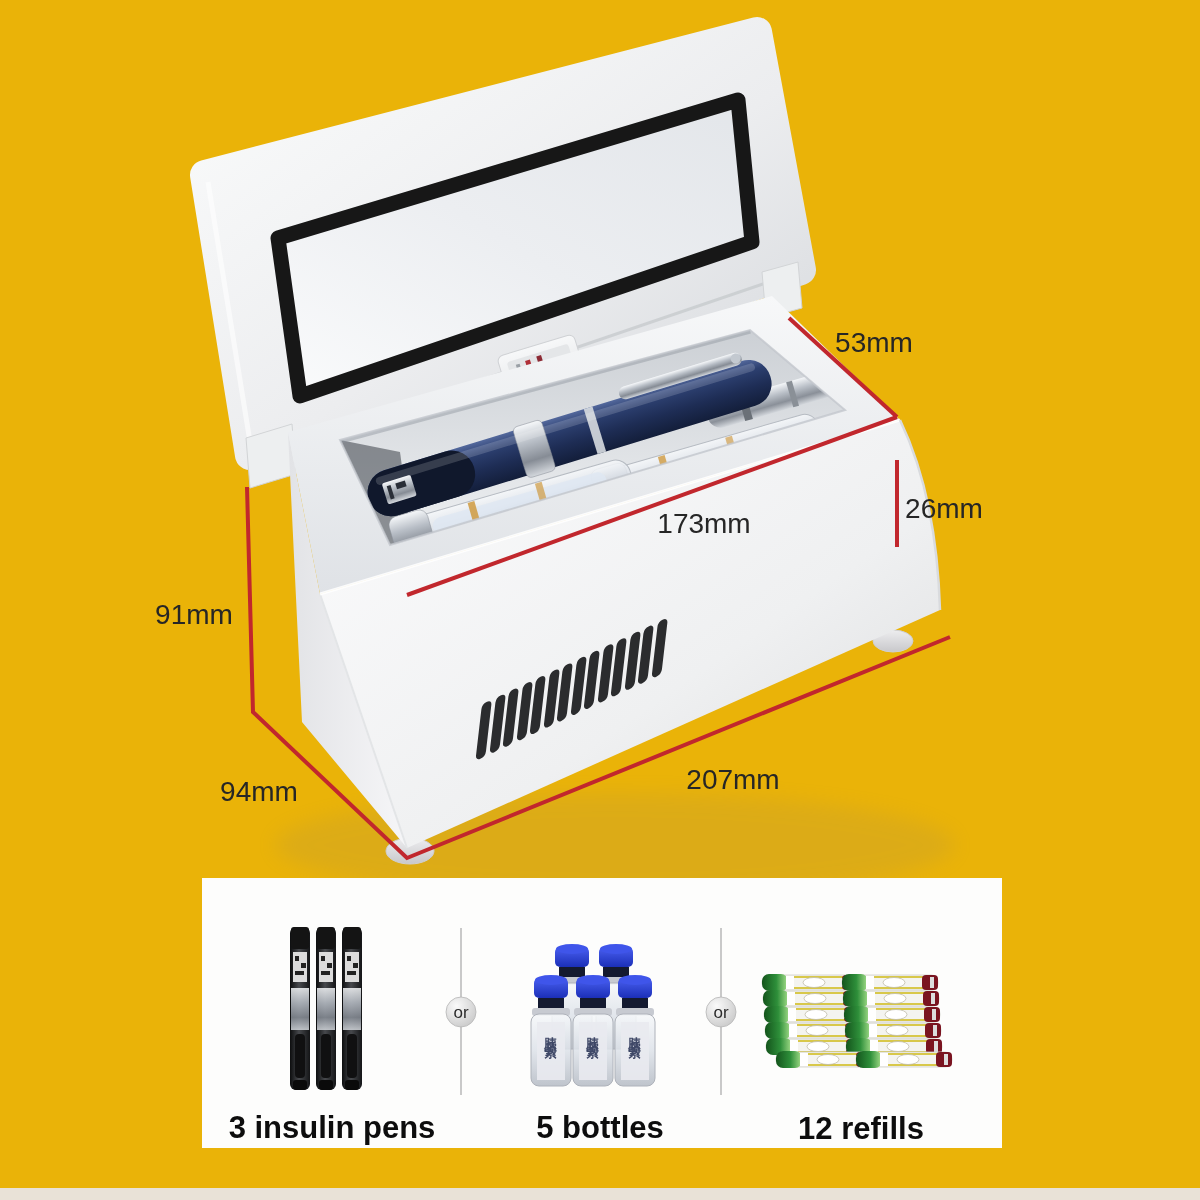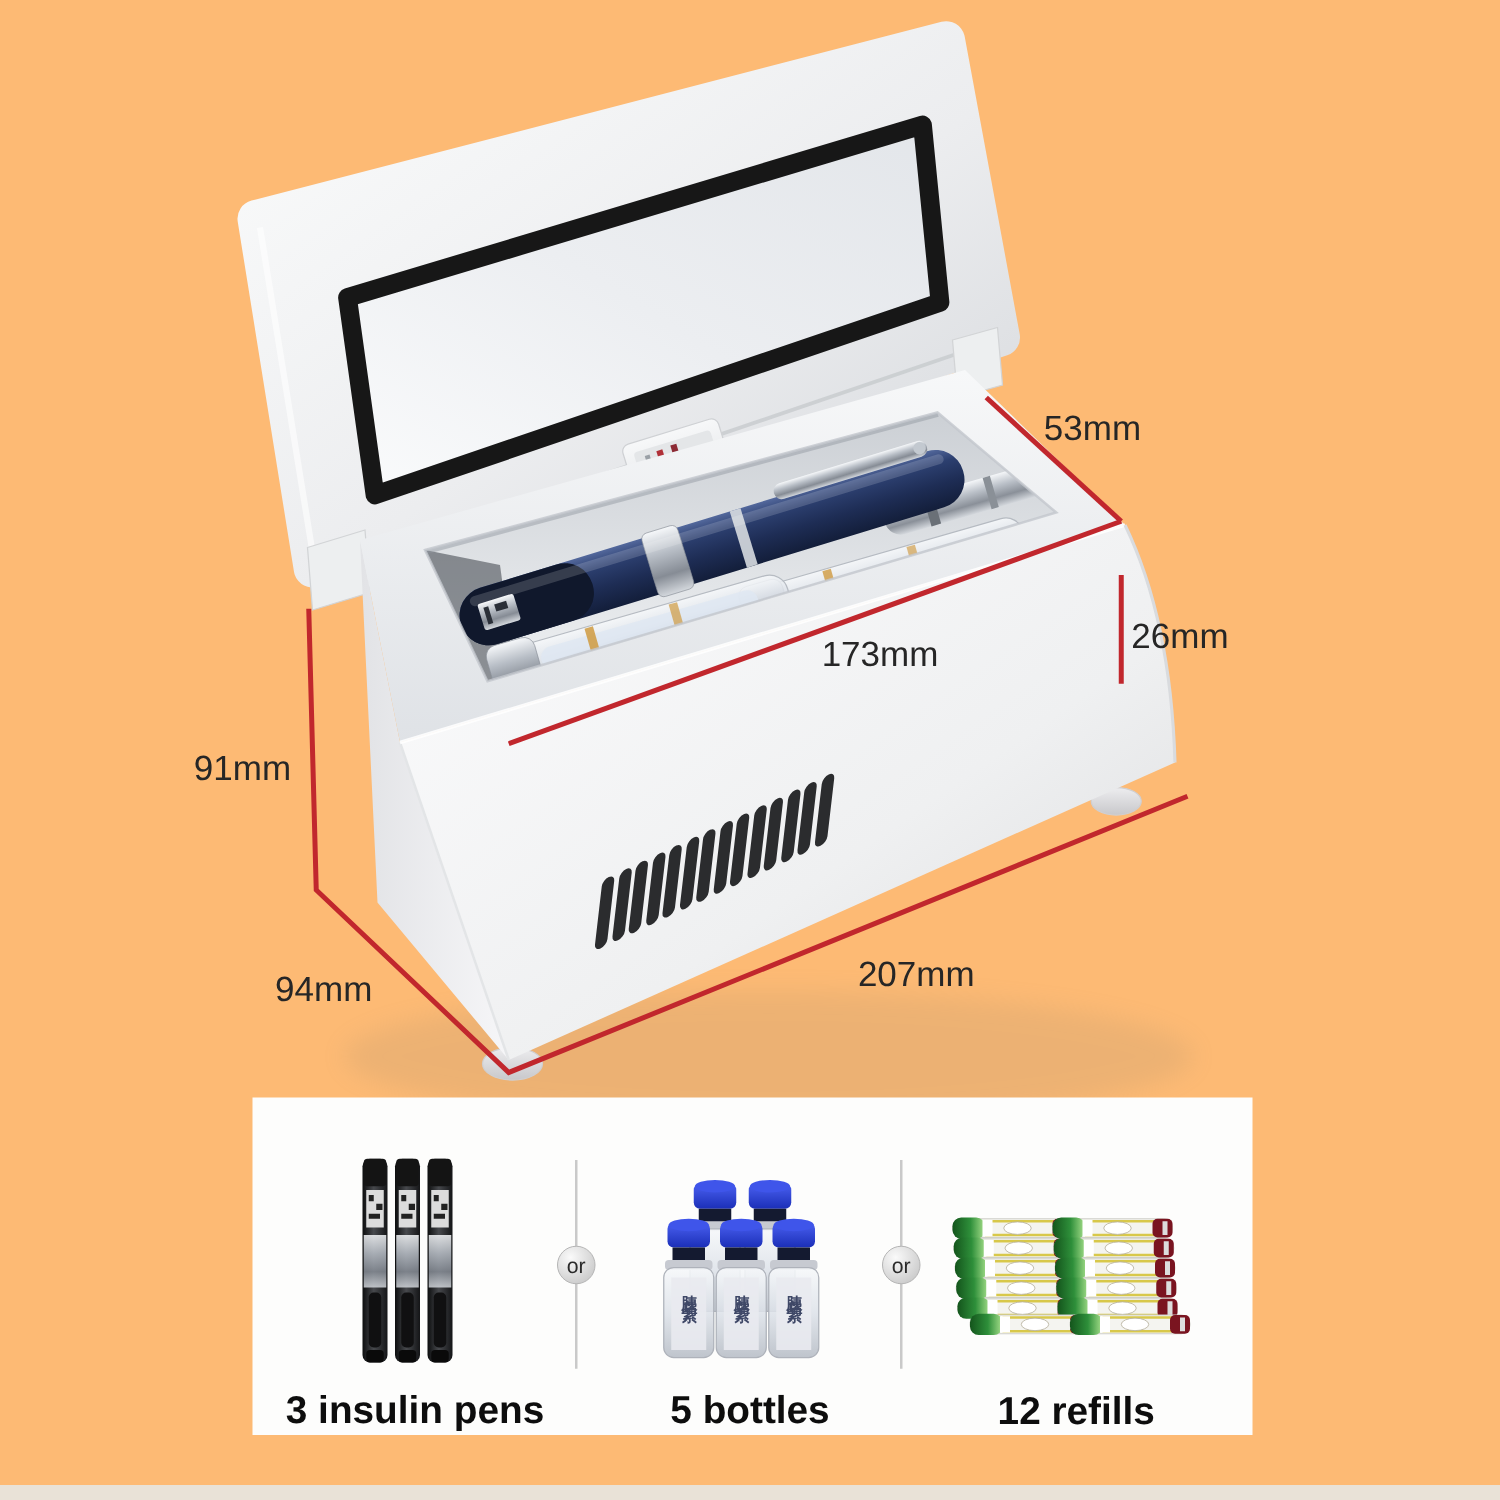--- a/index.html
+++ b/index.html
@@ -1,17 +1,17 @@
 <!DOCTYPE html>
 <html><head>
 <meta charset="utf-8">
 <style>
   html,body{margin:0;padding:0;background:#f4efe7;}
   .stage{position:relative;width:1200px;height:1200px;overflow:hidden;
-         background:#fdba74;font-family:"Liberation Sans",sans-serif;}
+         background:#eab308;font-family:"Liberation Sans",sans-serif;}
   .stage svg{position:absolute;left:0;top:0;}
   .dim-label{fill:#262626;font-size:28px;font-family:"Liberation Sans",sans-serif;}
   .cap-label{fill:#0d0d0d;font-size:31px;font-weight:bold;font-family:"Liberation Sans",sans-serif;}
   .or-label{fill:#2b2b2b;font-size:17px;font-family:"Liberation Sans",sans-serif;}
   .vial-text{position:absolute;writing-mode:vertical-rl;text-orientation:upright;
              font-size:13px;line-height:1;letter-spacing:4px;color:#222c50;
              font-family:"DejaVu Sans",sans-serif;font-weight:bold;opacity:.85;}
   .bottom-strip{position:absolute;left:0;top:1188px;width:1200px;height:12px;background:#e9e2d7;}
 </style>
 </head>

